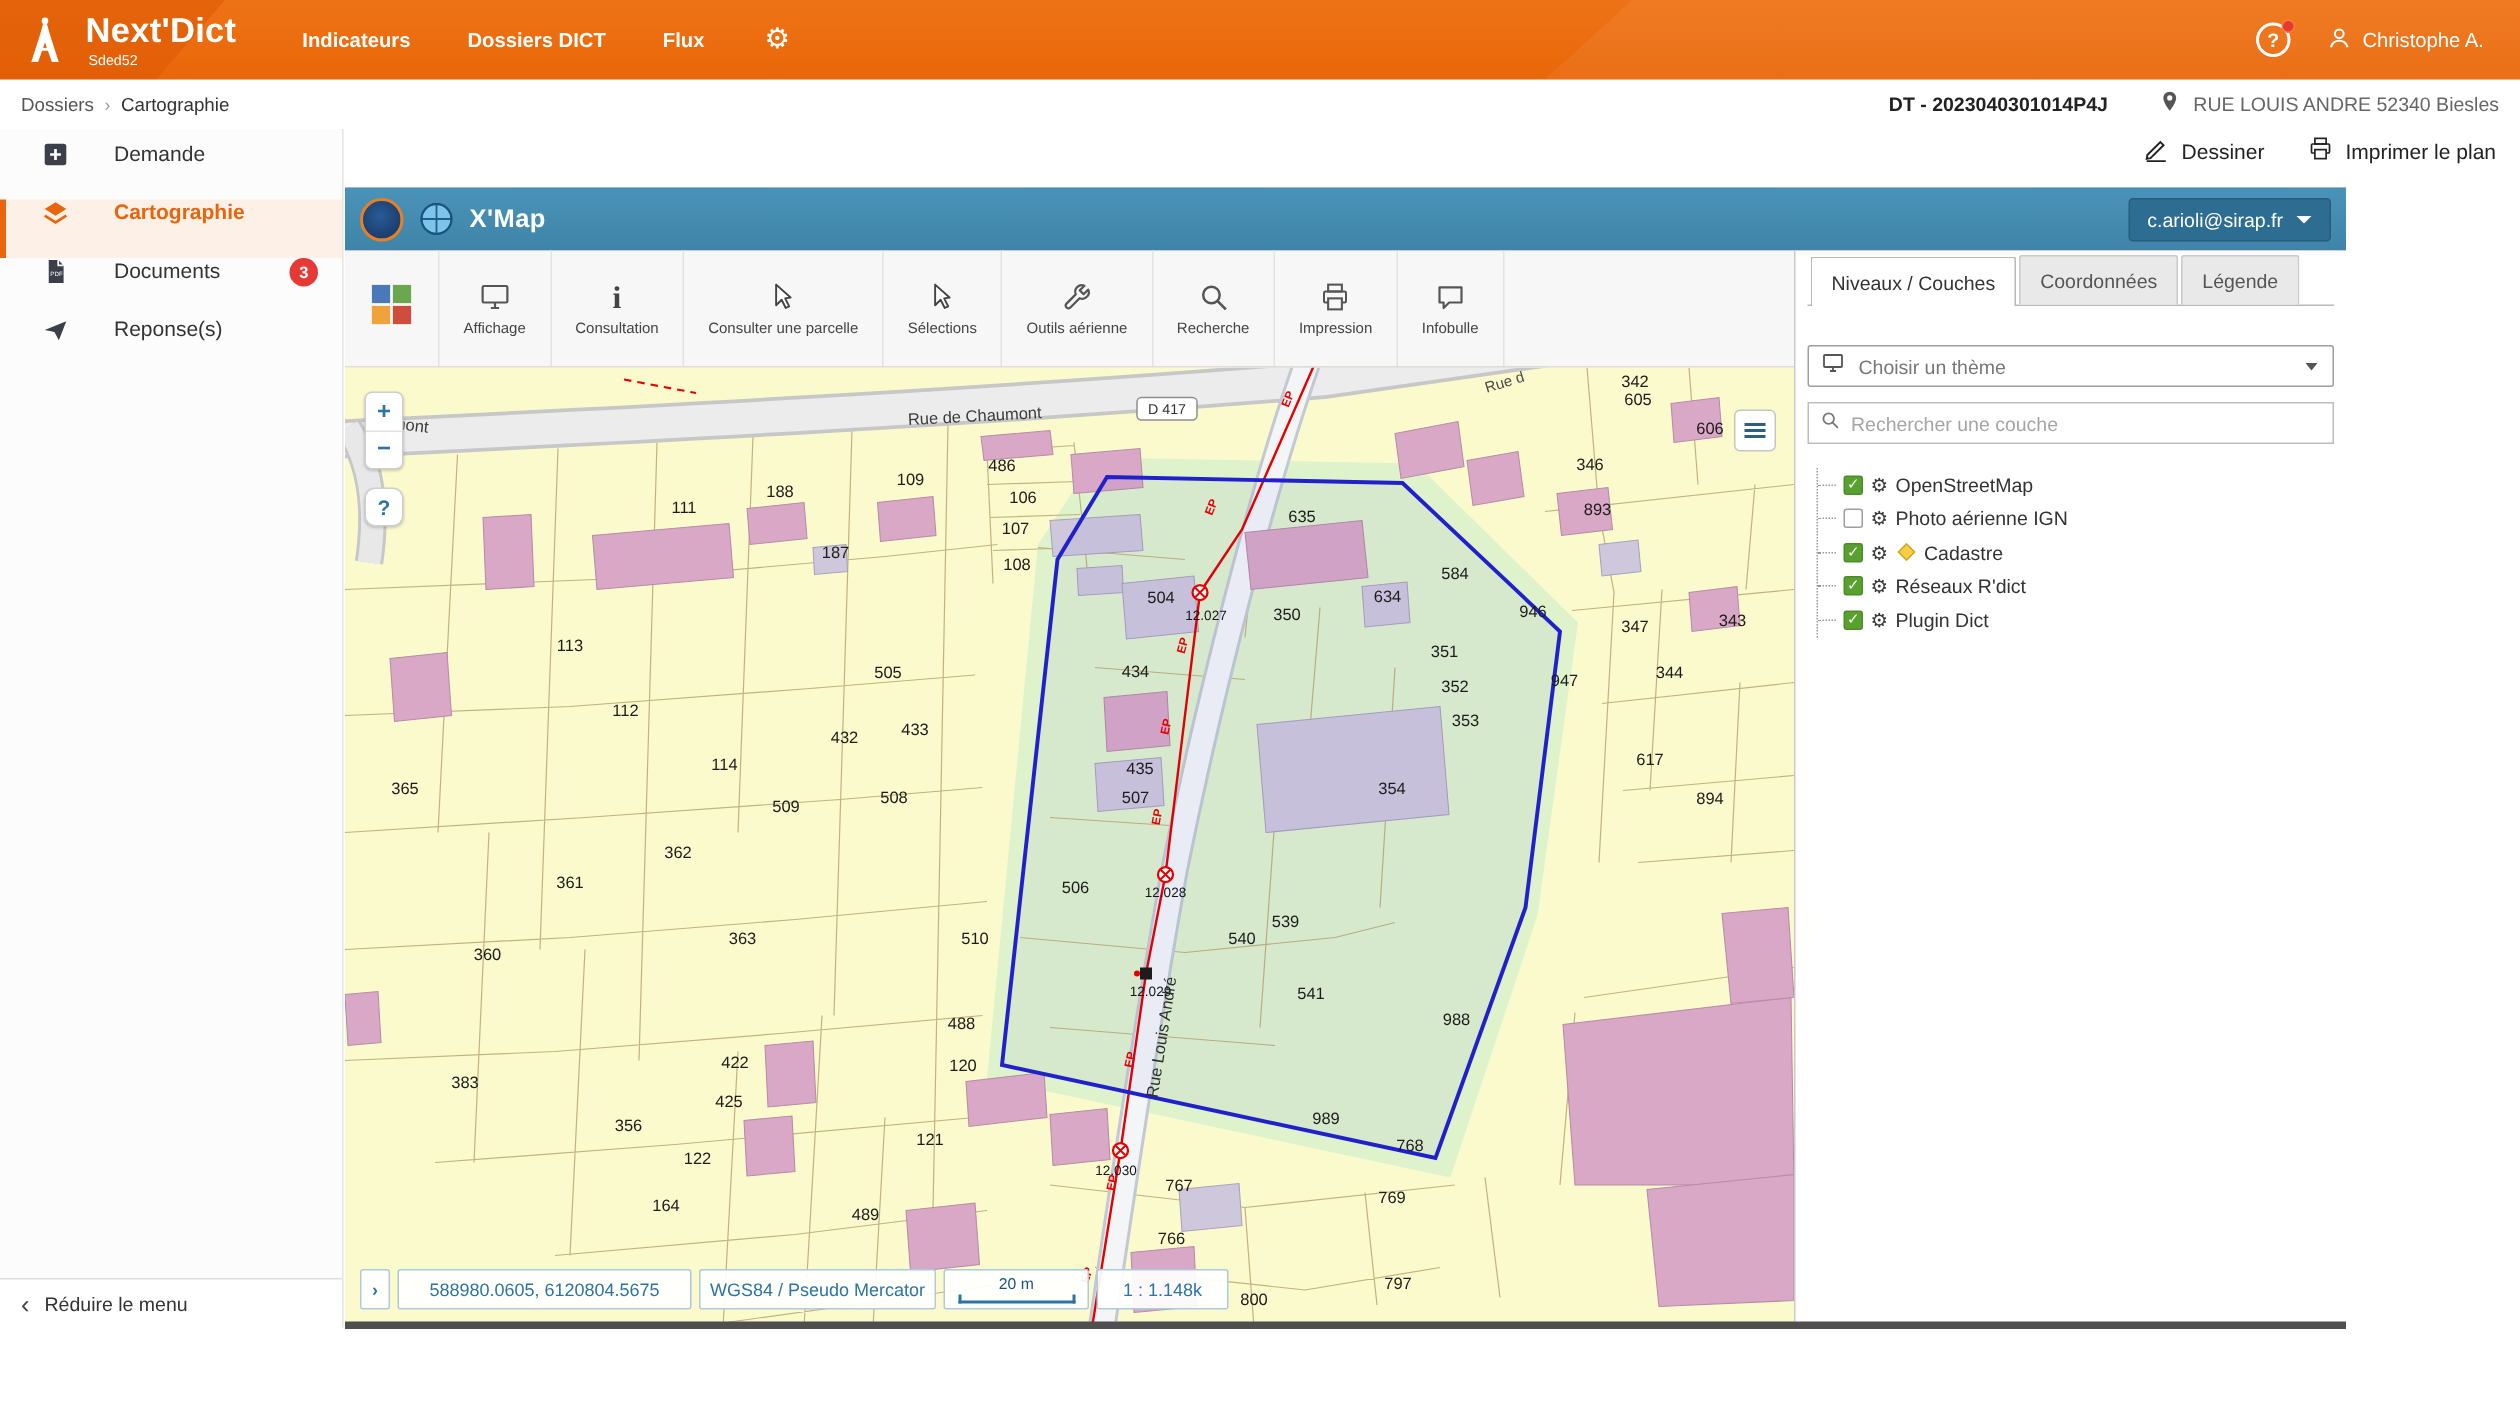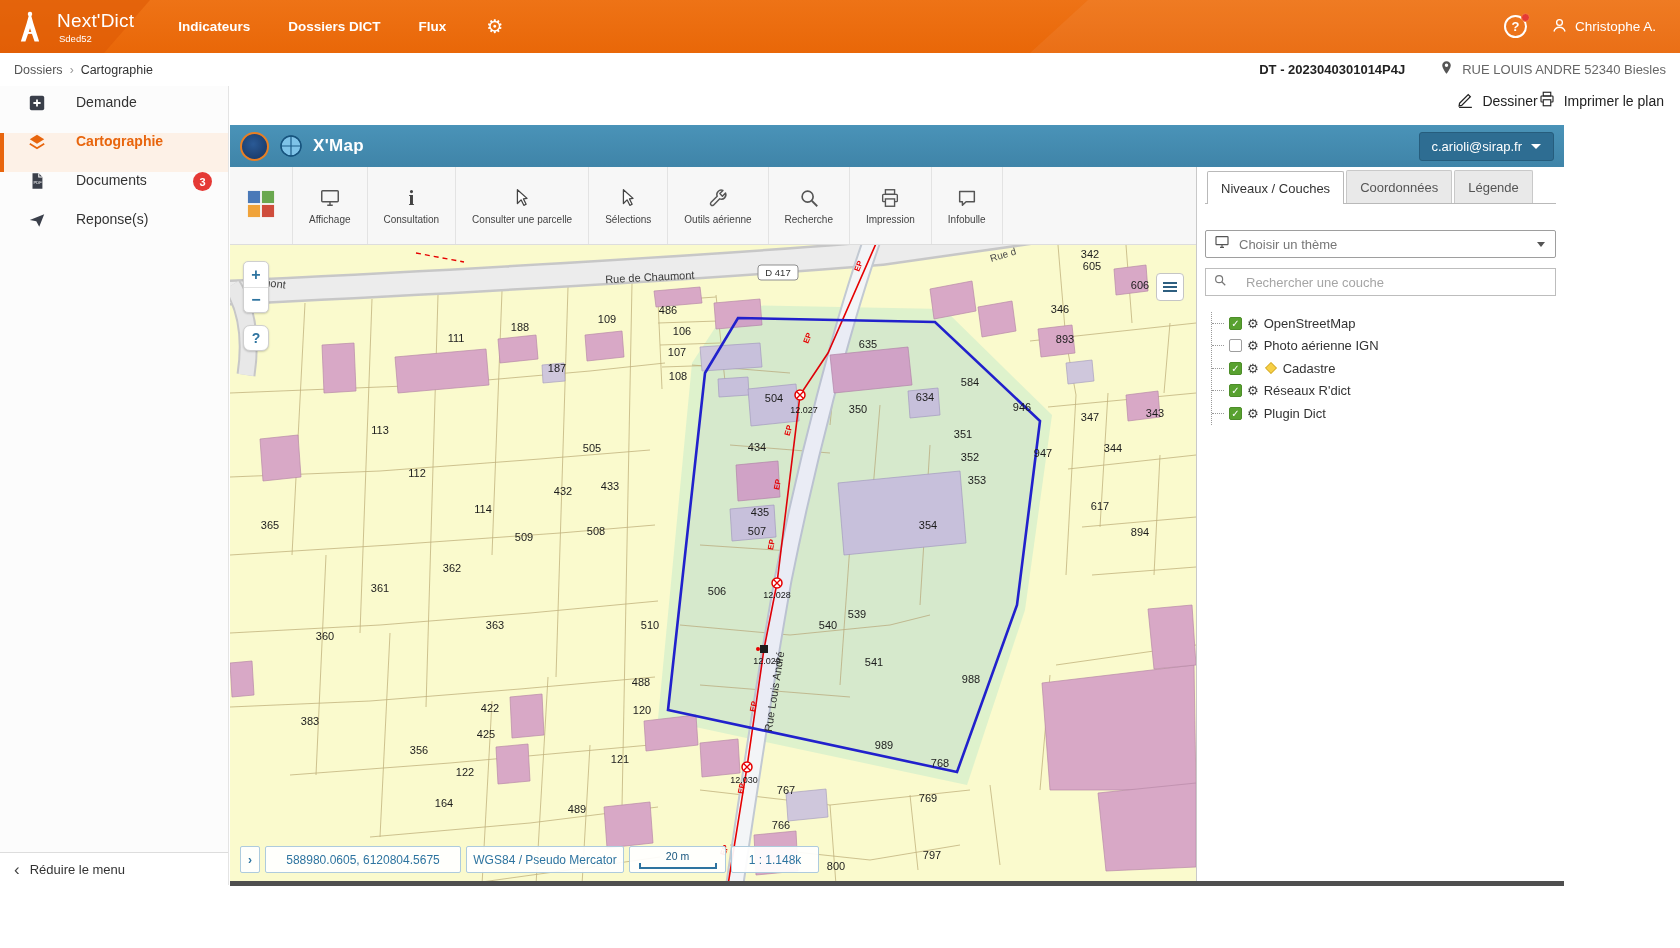--- a/index.html
+++ b/index.html
@@ -6,41 +6,41 @@
 html,body{width:1680px;height:948px}
 body{position:relative;font-family:"Liberation Sans","DejaVu Sans",sans-serif;background:#fff;overflow:hidden}
 
 
 .topbar{position:absolute;top:0;left:0;width:1680px;height:53px;background:linear-gradient(180deg,#ee7316,#e96708);display:flex;align-items:center;color:#fff;z-index:30}
 .topbar::before{content:"";position:absolute;left:0;top:0;width:150px;height:53px;background:#dd5a05;clip-path:polygon(0 0,150px 0,104px 53px,0 53px);opacity:.6}
 .topbar::after{content:"";position:absolute;left:1030px;top:0;width:650px;height:53px;background:rgba(255,255,255,.06);clip-path:polygon(58px 0,650px 0,650px 53px,0 53px)}
 .brand{display:flex;align-items:center;margin-left:14px;position:relative;z-index:2}
 .brand-logo{width:34px;height:36px;display:flex;align-items:center}
 .brand-col{margin-left:9px}
-.brand-name{font-size:19px;font-weight:normal;letter-spacing:.2px}
+.brand-name{font-size:23px;font-weight:bold;letter-spacing:.2px}
 .brand-sub{font-size:9.5px;margin:1px 0 0 2px}
 .topnav{display:flex;gap:38px;margin-left:44px;position:relative;z-index:2}
 .nav-item{font-size:13.5px;font-weight:bold;cursor:pointer;white-space:nowrap}
 .top-gear{margin-left:40px;font-size:19px;cursor:pointer;position:relative;z-index:2;line-height:1}
 .top-right{margin-left:auto;display:flex;align-items:center;gap:24px;margin-right:24px;position:relative;z-index:2}
 .help-btn{position:relative;width:23px;height:23px;border:2px solid #fff;border-radius:50%;display:flex;align-items:center;justify-content:center;font-size:13px;font-weight:bold;cursor:pointer}
 .help-dot{position:absolute;top:-4px;right:-5px;width:9px;height:9px;border-radius:50%;background:#e53935;border:1.5px solid #f5803a}
 .user-chip{display:flex;align-items:center;gap:7px;font-size:13.5px;cursor:pointer;white-space:nowrap}
 
 
 .crumbbar{position:absolute;top:53px;left:0;width:1680px;height:33px;background:#fff;display:flex;align-items:center;padding:0 14px}
 .crumb{font-size:12.5px;color:#555;cursor:pointer}
 .crumb.current{color:#333}
 .crumb-sep{margin:0 7px;color:#999;font-size:12px}
 .crumb-right{margin-left:auto;display:flex;align-items:center;gap:8px}
 .dossier-ref{font-size:13px;font-weight:bold;color:#222;margin-right:26px}
 .addr{font-size:13px;color:#666}
 
 
-.actionbar{position:absolute;top:90px;right:16px;display:flex;z-index:5}
+.actionbar{position:absolute;top:90px;right:16px;display:flex;gap:28px;z-index:5}
 .act-btn{display:flex;align-items:center;gap:8px;font-size:14px;color:#222;cursor:pointer;white-space:nowrap}
 
 
 .sidebar{position:absolute;top:86px;left:0;width:229px;height:799px;background:#fcfcfc;border-right:1px solid #e4e4e4;padding-top:8px}
 .sb-item{position:relative;display:flex;align-items:flex-start;height:39px;padding-left:28px;gap:30px;font-size:14px;color:#333;cursor:pointer}
 .sb-item.active{background:#fdf1e7;color:#e8650d;border-left:4px solid #e8650d;padding-left:24px;font-weight:bold}
 .sb-icon{width:18px;height:18px;display:flex;align-items:center}
 .sb-badge{position:absolute;right:16px;width:19px;height:19px;border-radius:50%;background:#e53935;color:#fff;font-size:11px;display:flex;align-items:center;justify-content:center;font-weight:bold}
 .sb-collapse{position:absolute;bottom:0;left:0;width:100%;height:33px;border-top:1px solid #ddd;display:flex;align-items:center;padding-left:14px;gap:10px;font-size:13px;color:#333;cursor:pointer;background:#fff}
 .sb-collapse .chev{font-size:17px;color:#444;line-height:1}
@@ -96,21 +96,21 @@
 .xmap-bottombar{position:absolute;left:230px;top:881px;width:1334px;height:5px;background:#4f4f4f;z-index:6}
 
 
 .panel{width:368px;border-left:1px solid #c9c9c9;background:#fff;padding:6px 8px 0 8px}
 .ptabs{display:flex;border-bottom:1px solid #b9b9b9;padding-left:2px;height:31px;align-items:flex-end}
 .ptab{height:28px;display:flex;align-items:center;padding:16px 13px;font-size:13px;color:#555;background:#e9e9e9;border:1px solid #c9c9c9;border-bottom:none;margin-right:2px;cursor:pointer;border-radius:2px 2px 0 0;white-space:nowrap}
 .ptab.active{background:#fff;color:#333;height:30px;margin-bottom:-1px;border-color:#b9b9b9}
 .theme-select{margin-top:26px;height:28px;border:1px solid #9e9e9e;border-radius:2px;display:flex;align-items:center;padding:0 8px;gap:9px;cursor:pointer;background:#fff}
 .theme-select .txt{font-size:13px;color:#777;flex:1}
 .sel-caret{width:0;height:0;border-left:4.5px solid transparent;border-right:4.5px solid transparent;border-top:5px solid #555;margin-right:2px}
-.layer-search{margin-top:10px;height:28px;border:1px solid #bdbdbd;display:flex;align-items:center;padding:0 7px;gap:19px;background:#fff}
+.layer-search{margin-top:10px;height:28px;border:1px solid #bdbdbd;display:flex;align-items:center;padding:0 7px;gap:7px;background:#fff}
 .layer-search input{border:none;outline:none;flex:1;font-size:13px;color:#333;font-family:inherit;background:transparent}
 .layer-search input::placeholder{color:#a5a5a5}
 .ltree{margin-top:16px;margin-left:6px;border-left:1px dotted #9a9a9a}
 .lrow{display:flex;align-items:center;height:22.5px;gap:5px}
 .lstub{width:12px;border-top:1px dotted #9a9a9a;flex:none}
 .lcheck{width:13px;height:13px;border-radius:2px;display:flex;align-items:center;justify-content:center;font-size:10px;color:#fff;flex:none;cursor:pointer}
 .lcheck.on{background:#58a12f;border:1px solid #4d8d29}
 .lcheck.off{background:#fff;border:1px solid #9e9e9e}
 .lgear{font-size:13px;color:#3c3c3c;line-height:1;cursor:pointer}
 .ldiamond{width:10px;height:10px;background:#f6cf45;border:1px solid #c9a028;transform:rotate(45deg) scale(.85);margin:0 2px;flex:none}

